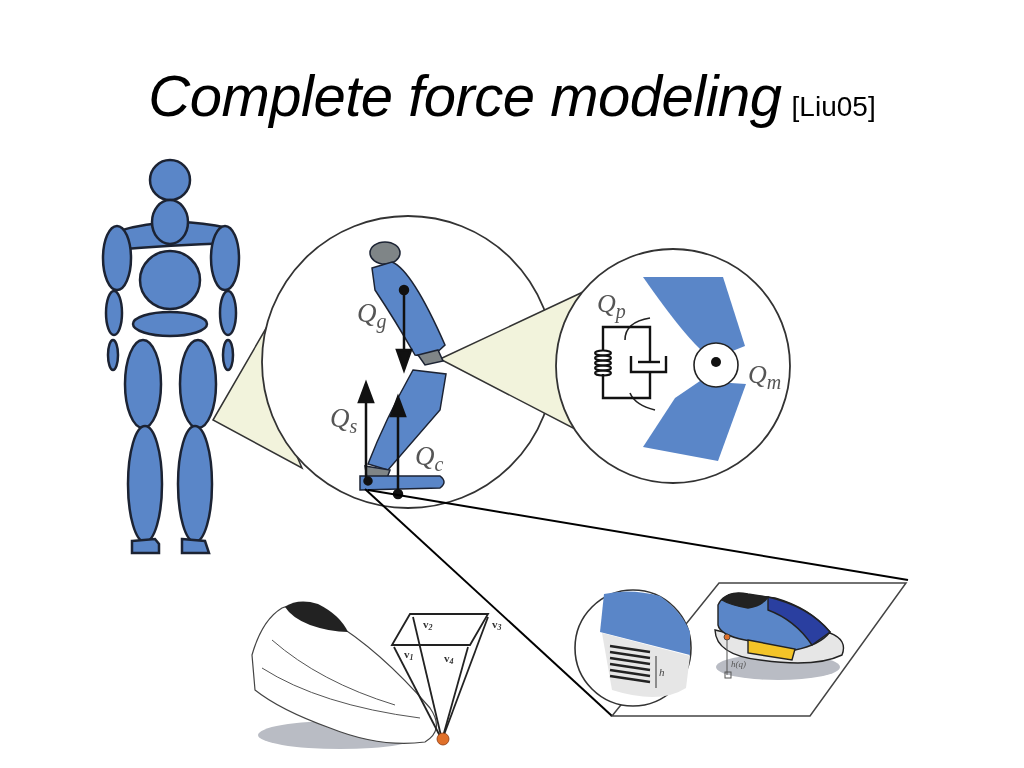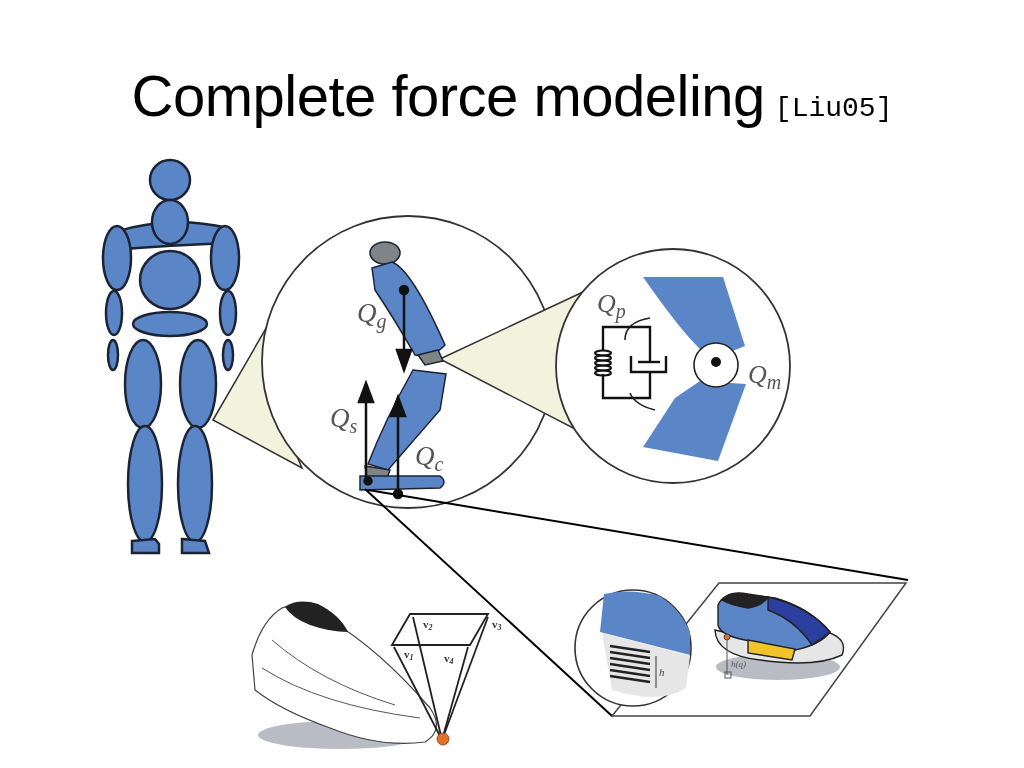--- a/index.html
+++ b/index.html
@@ -1,19 +1,19 @@
 <!DOCTYPE html>
 <html><head>
 <meta charset="utf-8">
 <style>
   html, body { margin: 0; padding: 0; background: #ffffff; }
   body { width: 1024px; height: 768px; position: relative; overflow: hidden; font-family: "Liberation Sans", sans-serif; }
   .title { position: absolute; left: 0; top: 62px; width: 1024px; text-align: center; white-space: nowrap; color: #000; }
-  .title .main { font-size: 58px; letter-spacing: -0.5px; }
-  .title .cite { font-size: 28px; margin-left: 10px; font-family: Liberation Mono, monospace; }
+  .title .main { font-size: 58px; letter-spacing: -0.5px; font-style: italic; }
+  .title .cite { font-size: 28px; margin-left: 10px; }
   svg.fig { position: absolute; left: 0; top: 0; }
   .lbl { font-family: "Liberation Serif", serif; font-style: italic; fill: #555; }
   .vlbl { font-family: "Liberation Serif", serif; font-weight: bold; fill: #333; }
 </style>
 </head>
 <body>
 
 <div class="title">
   <span class="main">Complete force modeling</span><span class="cite">[Liu05]</span>
 </div>

